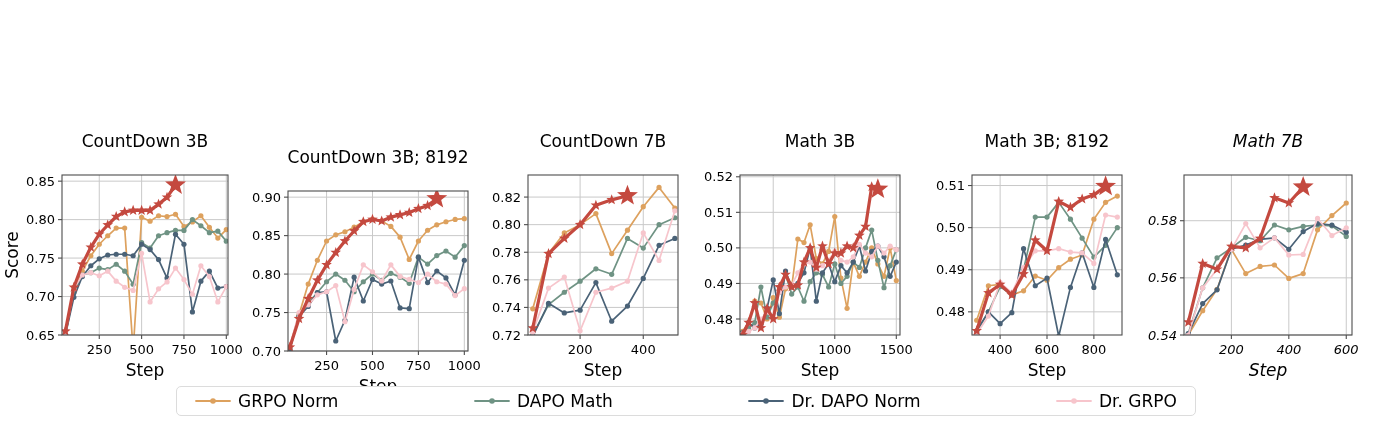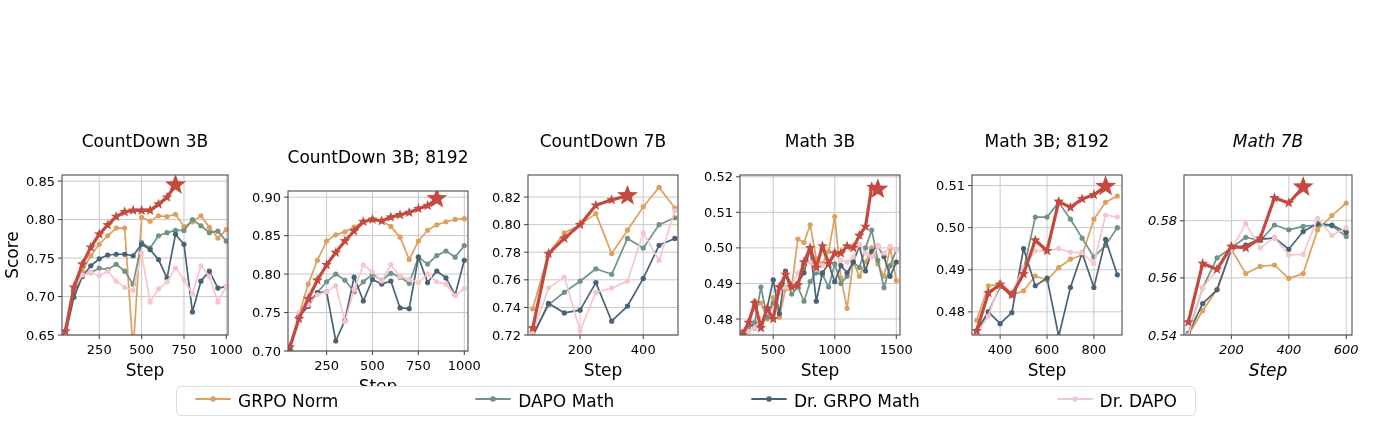--- a/index.html
+++ b/index.html
@@ -13,21 +13,21 @@
   .ylabel{font-size:17px;}
   .gridline{stroke:#c9c9c9;stroke-width:1;}
   .spine{stroke:#4d4d4d;stroke-width:1.1;fill:none;}
   .tickmark{stroke:#4d4d4d;stroke-width:1.1;}
   .series-line{fill:none;stroke-linejoin:round;stroke-linecap:round;}
   #legend{
     position:absolute;box-sizing:border-box;
     border:1px solid #dcdcdc;border-radius:5px;background:#ffffff;
     display:flex;align-items:center;justify-content:space-between;
   }
-  .legend-item{display:flex;gap:7px;}
+  .legend-item{display:flex;align-items:center;gap:7px;}
   .legend-label{font-size:17px;color:#000;white-space:nowrap;}
   .legend-swatch{flex:0 0 auto;}
 </style>
 </head>
 <body>
 
 <div id="figure">
   <div id="panels">
       <div class="panel" style="left: 0px; top: 0px; width: 1376px; height: 423px;">
         <svg width="1376" height="423" style="position:absolute;left:0;top:0;">
@@ -785,23 +785,23 @@
           <line x1="1" y1="8" x2="35" y2="8" stroke="#6f9384" stroke-width="1.8" stroke-linecap="round"></line>
           <circle cx="18" cy="8" r="2.8" fill="#6f9384"></circle>
         </svg>
         <span class="legend-label">DAPO Math</span>
       </div>
       <div class="legend-item">
         <svg width="36" height="16" class="legend-swatch">
           <line x1="1" y1="8" x2="35" y2="8" stroke="#4a6277" stroke-width="1.8" stroke-linecap="round"></line>
           <circle cx="18" cy="8" r="2.8" fill="#4a6277"></circle>
         </svg>
-        <span class="legend-label">Dr. GRPO Math</span>
+        <span class="legend-label">Dr. DAPO Norm</span>
       </div>
       <div class="legend-item">
         <svg width="36" height="16" class="legend-swatch">
           <line x1="1" y1="8" x2="35" y2="8" stroke="#f7c5cc" stroke-width="1.8" stroke-linecap="round"></line>
           <circle cx="18" cy="8" r="2.8" fill="#f7c5cc"></circle>
         </svg>
-        <span class="legend-label">Dr. DAPO</span>
+        <span class="legend-label">Dr. GRPO</span>
       </div>
     </div>
 </div>
 
 </body></html>

